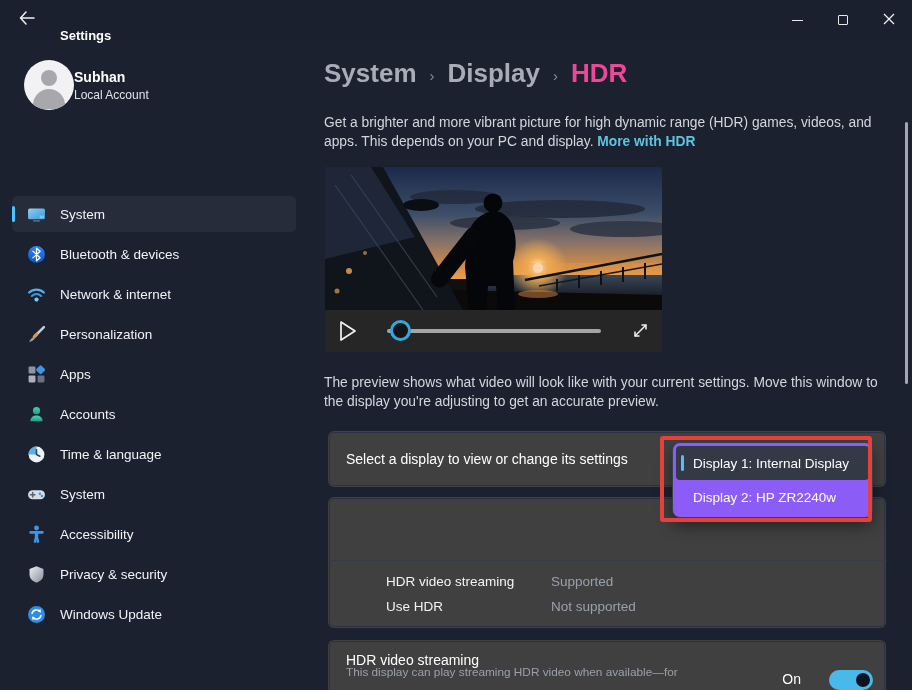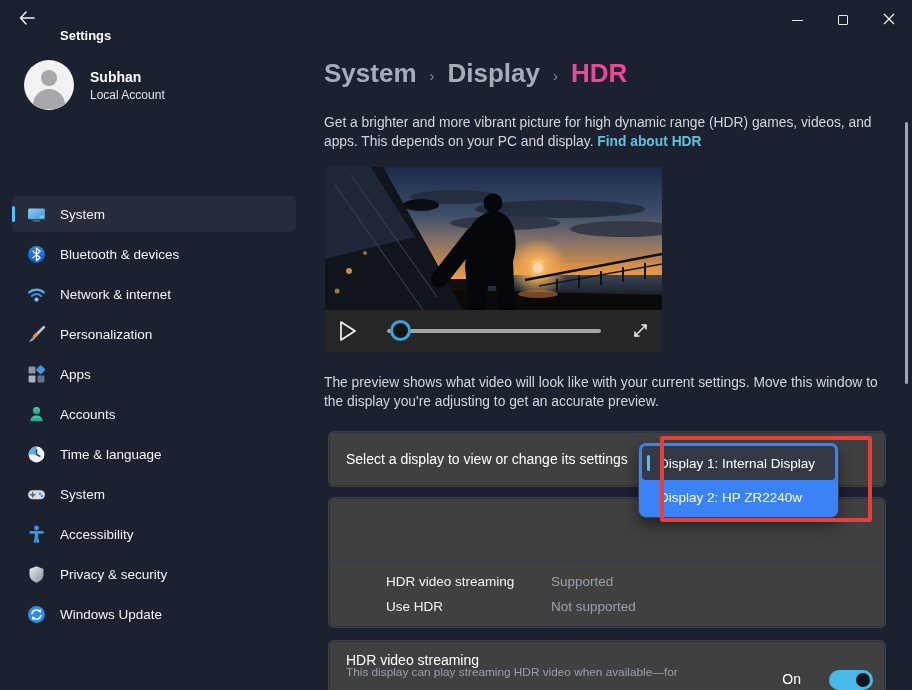--- a/index.html
+++ b/index.html
@@ -11,21 +11,21 @@
   .titlebar { position:absolute; top:0; left:0; width:100%; height:40px; background:#1b202e; }
   .back-btn { position:absolute; left:10px; top:6px; width:34px; height:28px; display:flex; align-items:center; justify-content:center; border-radius:4px; cursor:pointer; }
   .titlebar-title { position:absolute; left:50px; top:28px; font-size:13px; font-weight:700; color:#fff;margin-left:10px; }
   .win-btn { position:absolute; top:0; width:46px; height:40px; display:flex; align-items:center; justify-content:center; }
   .win-min { right:92px; } .win-max { right:46px; } .win-close { right:0; }
   .min-glyph { width:11px; height:0; border-top:1.4px solid #e8e8e8; }
   .max-glyph { width:10px; height:10px; border:1.3px solid #e8e8e8; border-radius:1px; }
 
   
   .sidebar { position:absolute; left:0; top:40px; width:312px; bottom:0; }
-  .profile { position:absolute; left:24px; top:20px; display:flex; align-items:center; gap:16px; cursor:pointer; }
+  .profile { position:absolute; left:24px; top:20px; display:flex; align-items:center; cursor:pointer; }
   .avatar { width:50px; height:50px; border-radius:50%; background:#f2f2f4; position:relative; overflow:hidden; }
   .avatar .head { position:absolute; left:17px; top:10px; width:16px; height:16px; border-radius:50%; background:#a8a8ac; }
   .avatar .bust { position:absolute; left:9px; top:29px; width:32px; height:20px; border-radius:16px 16px 4px 4px; background:#a8a8ac; }
   .profile-name { font-size:14px; font-weight:700; color:#fff; }
   .profile-sub { font-size:12px; color:#dfe2e7; margin-top:3px; }
 
   .searchbox { position:absolute; left:16px; top:103px; width:280px; height:29px; background:#12151f; border:1px solid #2b3040; border-bottom:1.6px solid #9aa0ab; border-radius:4px; display:flex; align-items:center; }
   .searchbox input { flex:1; background:transparent; border:none; outline:none; color:#e8eaee; font-size:13px; padding:0 10px; font-family:inherit; }
   .searchbox input::placeholder { color:#9aa0ab; }
   .search-ico { width:30px; display:flex; justify-content:center; }
@@ -72,21 +72,21 @@
   .caps-row1 { top:76px; } .caps-row2 { top:101px; }
 
   .card-toggle { top:640px; height:64px; }
   .ct-title { position:absolute; left:17px; top:11px; font-size:14px; color:#fff; }
   .ct-desc { position:absolute; left:17px; top:24px; font-size:11.8px; color:#9aa0ab; width:430px; }
   .ct-state { position:absolute; right:84px; top:30px; font-size:14px; color:#fff; }
   .toggle { position:absolute; right:12px; top:29px; width:44px; height:20px; border-radius:10px; background:#49b9e9; cursor:pointer; }
   .toggle-knob { position:absolute; right:3px; top:3px; width:14px; height:14px; border-radius:50%; background:#0e1320; }
 
   
-  .dropdown { position:absolute; left:638px; top:442px; width:201px; background:#3b82f6; border:1px solid #3a3f4b; border-radius:8px; padding:3px; box-shadow:0 8px 16px rgba(0,0,0,.45); z-index:5; }
+  .dropdown { position:absolute; left:672px; top:442px; width:201px; background:#8b5cf6; border:1px solid #3a3f4b; border-radius:8px; padding:3px; box-shadow:0 8px 16px rgba(0,0,0,.45); z-index:5; }
   .dd-item { position:relative; height:34px; border-radius:4px; display:flex; align-items:center; cursor:pointer; }
   .dd-item.selected { background:#343946; }
   .dd-item .dd-pill { display:none; }
   .dd-item.selected .dd-pill { display:block; position:absolute; left:5px; top:9px; width:3px; height:16px; border-radius:2px; background:#4cc2ff; }
   .dd-label { margin-left:17px; font-size:13.5px; color:#fff; }
 
   .annotation-box { position:absolute; left:660px; top:436px; width:212px; height:86px; border:4px solid #e4413a; border-radius:3px; z-index:6; pointer-events:none; }
 
   .scrollbar { position:absolute; right:4px; top:122px; width:3px; height:262px; background:#a2a7b0; border-radius:2px; cursor:pointer; }
 </style>
@@ -297,21 +297,21 @@
 
   <div class="breadcrumb">
     <span class="crumb">System</span>
     <span class="crumb-sep">›</span>
     <span class="crumb">Display</span>
     <span class="crumb-sep">›</span>
     <span class="crumb current">HDR</span>
   </div>
 
   <div class="intro">
-    <span>Get a brighter and more vibrant picture for high dynamic range (HDR) games, videos, and apps. This depends on your PC and display. </span><a>Find about HDR</a>
+    <span>Get a brighter and more vibrant picture for high dynamic range (HDR) games, videos, and apps. This depends on your PC and display. </span><a>More with HDR</a>
   </div>
 
   <div class="video">
     <div class="video-art">
       <svg width="337" height="143" viewBox="0 0 337 143">
         <defs>
           <linearGradient id="sky" x1="0" y1="0" x2="0" y2="1">
             <stop offset="0" stop-color="#1b2a4a"></stop>
               <stop offset="0.42" stop-color="#3c4e68"></stop>
             <stop offset="0.68" stop-color="#8a7468"></stop>

